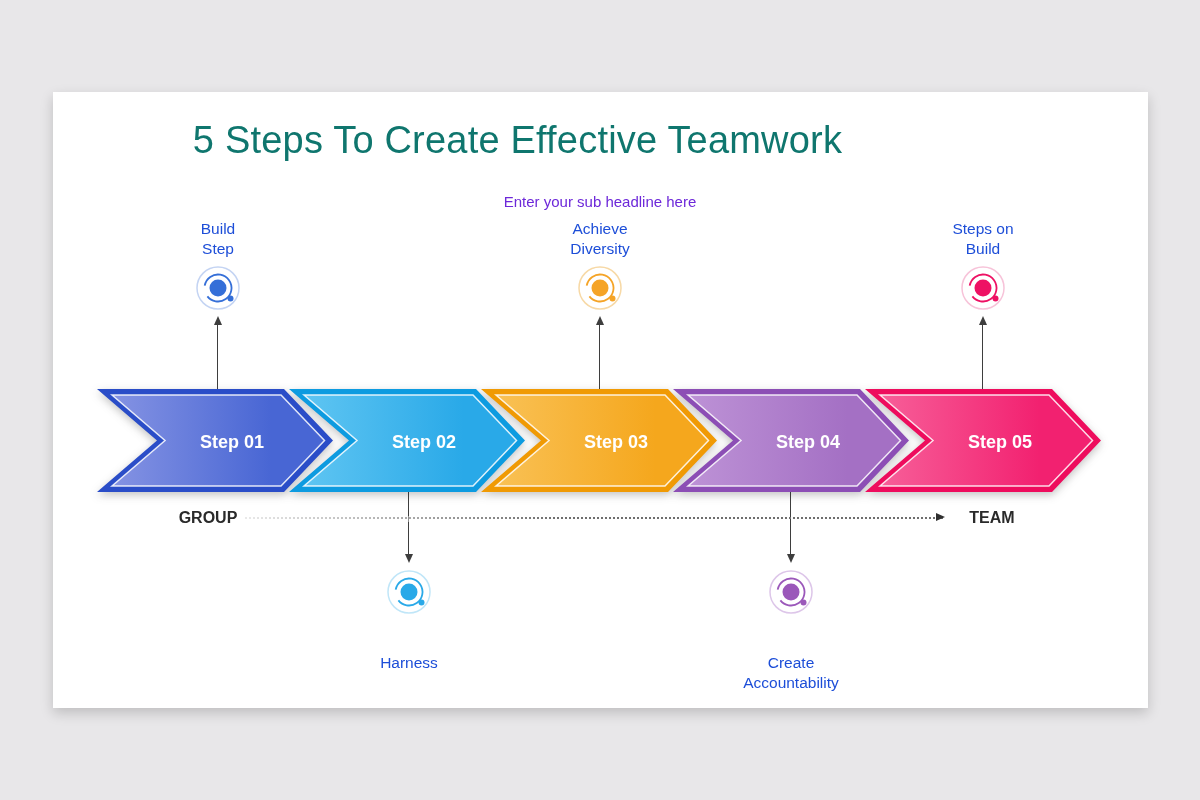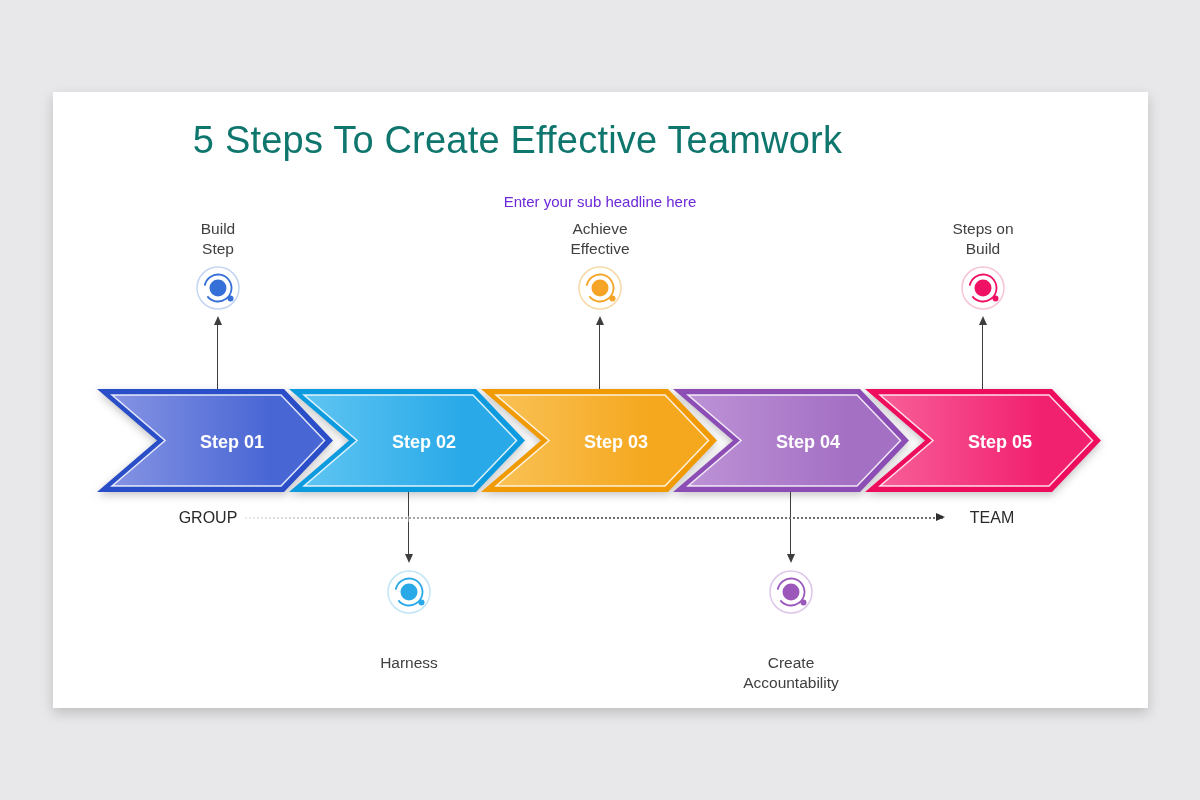--- a/index.html
+++ b/index.html
@@ -15,21 +15,21 @@
   .slide-title{
     position:absolute;left:0;top:119px;width:1035px;text-align:center;
     font-size:38px;font-weight:400;color:#0f766e;letter-spacing:.2px;
   }
   .slide-subtitle{
     position:absolute;left:0;top:173px;width:1200px;text-align:center;
     font-size:15px;color:#6d28d9;margin-top:20px;
   }
   .heading{
     position:absolute;width:220px;text-align:center;
-    font-size:15.5px;line-height:20px;color:#404040;
+    font-size:15.5px;line-height:20px;color:#1d4ed8;
   }
   .h-top{top:219px;}
   .h-bottom{top:621px;margin-top:32px;}
   .orbit{position:absolute;width:56px;height:56px;}
   .conn{position:absolute;width:0;border-left:1.6px solid #3e3e3e;}
   .tri{position:absolute;width:0;height:0;}
   .tri-up{border-left:4.5px solid transparent;border-right:4.5px solid transparent;border-bottom:9px solid #3e3e3e;}
   .tri-down{border-left:4.5px solid transparent;border-right:4.5px solid transparent;border-top:9px solid #3e3e3e;}
   .band{
     position:absolute;left:97px;top:389px;width:1010px;height:103px;
@@ -46,39 +46,39 @@
   .dotline-fade{
     position:absolute;left:0;top:-3px;width:45%;height:6px;
     background:linear-gradient(90deg,rgba(255,255,255,.85),rgba(255,255,255,0));
   }
   .dotline-arrow{
     position:absolute;right:-2px;top:-6px;width:0;height:0;
     border-left:9px solid #2f2f2f;border-top:4.5px solid transparent;border-bottom:4.5px solid transparent;
   }
   .flow-label{
     position:absolute;top:509px;width:100px;text-align:center;
-    font-size:16px;font-weight:400;color:#2a2a2a;
+    font-size:16px;font-weight:700;color:#2a2a2a;
   }
 </style>
 </head>
 <body>
 
 <div class="canvas">
   <div class="card"></div>
 
   <div class="slide-title">5 Steps To Create Effective Teamwork</div>
   <div class="slide-subtitle">Enter your sub headline here</div>
 
   <div class="heading h-top" style="left:108px">
     <div>Build</div>
     <div>Step</div>
   </div>
   <div class="heading h-top" style="left:490px">
     <div>Achieve</div>
-    <div>Effective</div>
+    <div>Diversity</div>
   </div>
   <div class="heading h-top" style="left:873px">
     <div>Steps on</div>
     <div>Build</div>
   </div>
 
   <div class="heading h-bottom" style="left:299px">
     <div>Harness</div>
   </div>
   <div class="heading h-bottom" style="left:681px">

